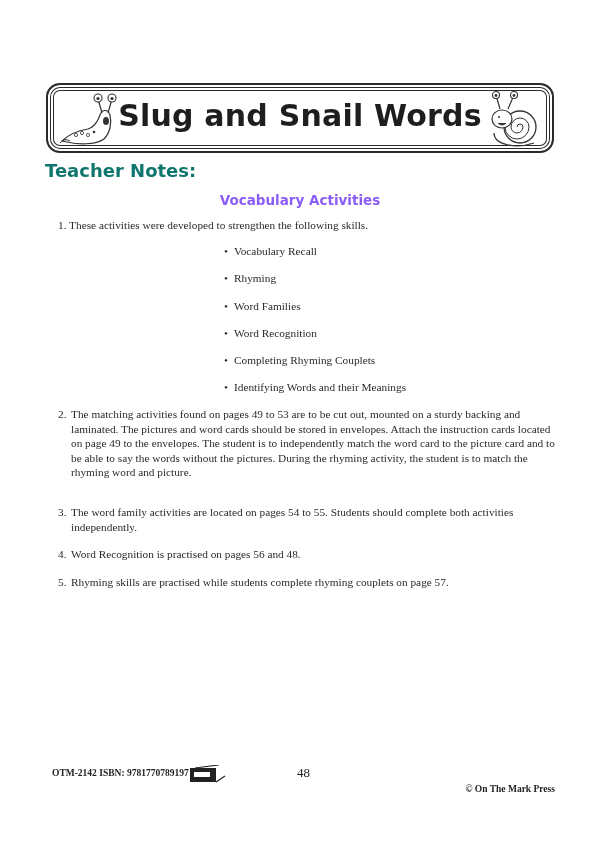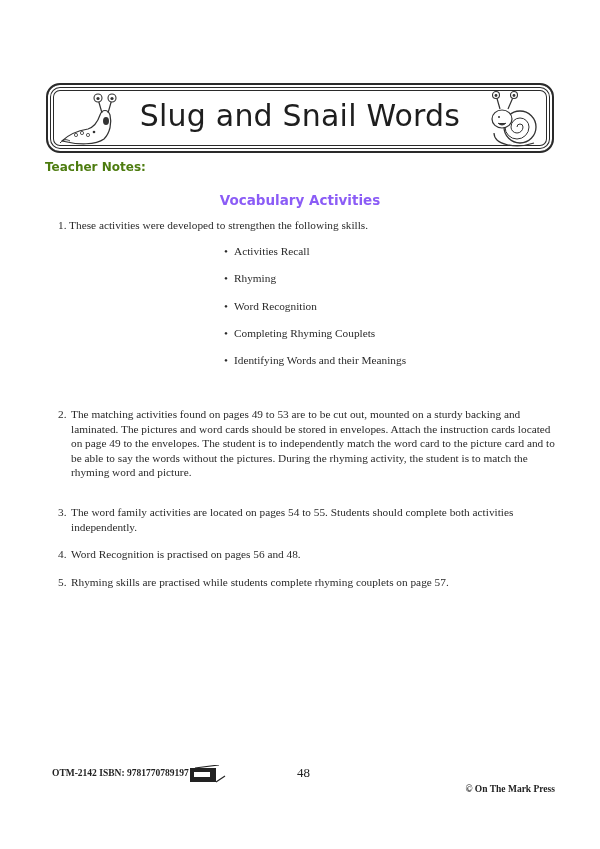--- a/index.html
+++ b/index.html
@@ -4,25 +4,25 @@
 <style>
   html, body { margin: 0; padding: 0; background: #ffffff; }
   body { width: 600px; height: 849px; position: relative; overflow: hidden; color: #1a1a1a; font-family: "DejaVu Sans", sans-serif; }
   .header-box {
     position: absolute; left: 46px; top: 83px; width: 508px; height: 70px;
     box-sizing: border-box; border: 2px solid #2a2a2a; border-radius: 14px;
     box-shadow: inset 0 0 0 2px #fff, inset 0 0 0 3px #2a2a2a, inset 0 0 0 5px #fff, inset 0 0 0 6px #2a2a2a;
   }
   .title {
     position: absolute; left: 0; right: 0; top: 13px; text-align: center;
-    font-family: "DejaVu Sans", sans-serif; font-weight: normal; font-size: 30px; letter-spacing: 0.2px; color: #1e1e1e;
+    font-family: "DejaVu Sans", sans-serif; font-weight: bold; font-size: 30px; letter-spacing: 0.2px; color: #1e1e1e;
   }
   .slug { position: absolute; left: 10px; top: 6px; width: 70px; height: 58px; }
   .snail { position: absolute; right: 12px; top: 4px; width: 54px; height: 62px; }
-  .teacher-notes { position: absolute; left: 45px; top: 160px; font-weight: bold; font-size: 12px; color: #4d7c0f; }
+  .teacher-notes { position: absolute; left: 45px; top: 160px; font-weight: bold; font-size: 18px; color: #0f766e; }
   .section-title { position: absolute; left: 0; right: 0; top: 192px; text-align: center; font-weight: bold; font-size: 13.5px; color: #8b5cf6; }
   .text { font-family: Liberation Serif, serif; font-size: 11.3px; color: #2a2a2a; line-height: 14.6px; }
   .item1 { position: absolute; left: 58px; top: 218px; }
   .bullets { position: absolute; left: 224px; top: 244px; margin: 0; padding: 0; list-style: none; }
   .bullets li { height: 27.3px; }
   .bullets .dot { display: inline-block; width: 10px; }
   .para { position: absolute; left: 58px; width: 500px; }
   .para .num { position: absolute; left: 0; top: 0; }
   .para .body { padding-left: 13px; display: block; }
   .p2 { top: 407px; }
@@ -71,22 +71,23 @@
 
 <div class="teacher-notes">Teacher Notes:</div>
 <div class="section-title">Vocabulary Activities</div>
 
 <div class="text item1">
   <span>1.</span>
   <span>These activities were developed to strengthen the following skills.</span>
 </div>
 
 <ul class="text bullets">
-  <li><span class="dot">•</span><span>Activities Recall</span></li>
+  <li><span class="dot">•</span><span>Vocabulary Recall</span></li>
   <li><span class="dot">•</span><span>Rhyming</span></li>
+  <li><span class="dot">•</span><span>Word Families</span></li>
   <li><span class="dot">•</span><span>Word Recognition</span></li>
   <li><span class="dot">•</span><span>Completing Rhyming Couplets</span></li>
   <li><span class="dot">•</span><span>Identifying Words and their Meanings</span></li>
 </ul>
 
 <div class="text para p2">
   <span class="num">2.</span>
   <span class="body">The matching activities found on pages 49 to 53 are to be cut out, mounted on a sturdy backing and laminated. The pictures and word cards should be stored in envelopes. Attach the instruction cards located on page 49 to the envelopes. The student is to independently match the word card to the picture card and to be able to say the words without the pictures. During the rhyming activity, the student is to match the rhyming word and picture.</span>
 </div>
 <div class="text para p3">

